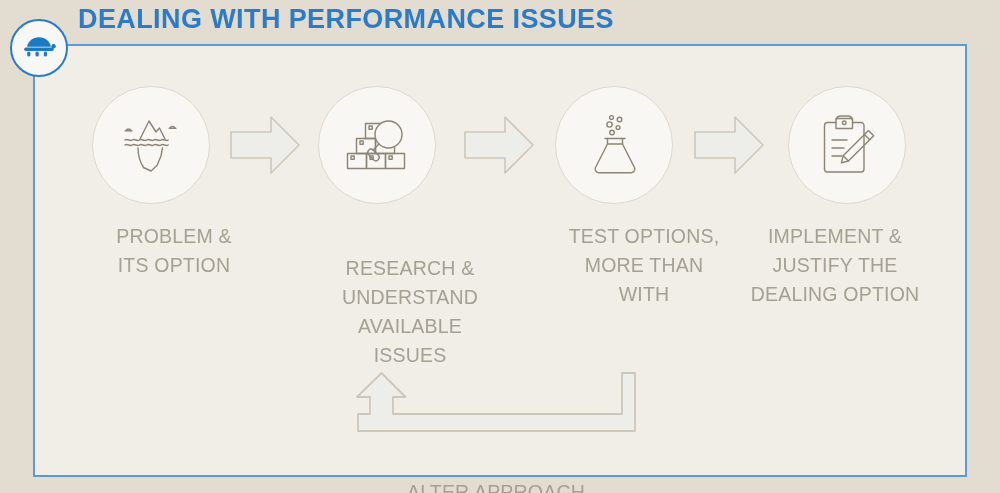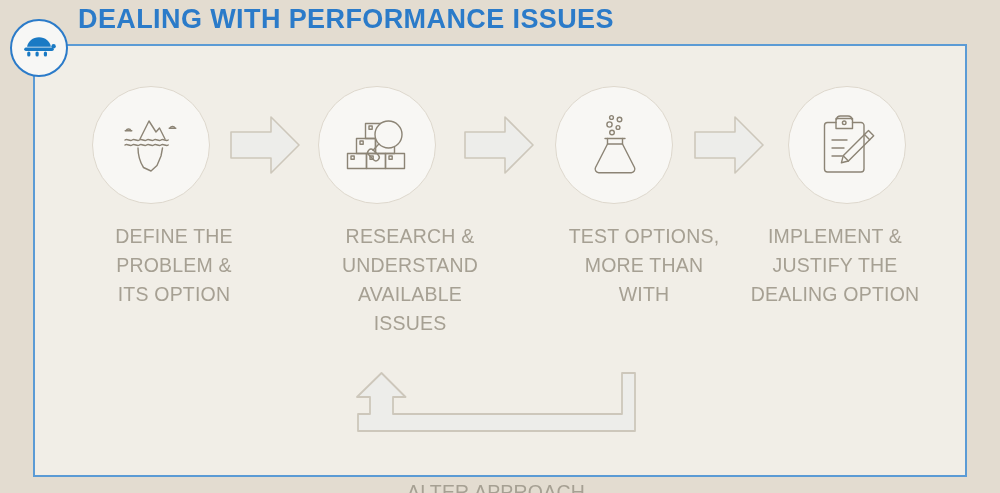--- a/index.html
+++ b/index.html
@@ -114,21 +114,21 @@
   .label {
     position: absolute;
     top: 0;
     text-align: center;
     font-size: 19.5px;
     line-height: 29px;
     color: #a6a093;
     letter-spacing: 0.2px;
   }
   .l1 { left: 22px;  width: 238px; }
-  .l2 { left: 252px; width: 250px; }
+  .l2 { left: 252px; width: 250px; margin-top: 32px; }
   .l3 { left: 486px; width: 250px; }
   .l4 { left: 677px; width: 250px; }
 
   
   .loop {
     position: absolute;
     left: 355px;
     top: 366px;
     width: 282px;
     height: 72px;
@@ -256,21 +256,20 @@
           <path d="M50.5 22.5 l5.2 5.2"></path>
           <path d="M29.2 43.8 l5.2 5.2"></path>
         </svg>
       </span>
     </div>
 
   </div>
 
   <div class="labels">
     <div class="label l1">
-      <div>DEFINE THE</div>
       <div>PROBLEM &amp;</div>
       <div>ITS OPTION</div>
     </div>
     <div class="label l2">
       <div>RESEARCH &amp;</div>
       <div>UNDERSTAND</div>
       <div>AVAILABLE</div>
       <div>ISSUES</div>
     </div>
     <div class="label l3">

